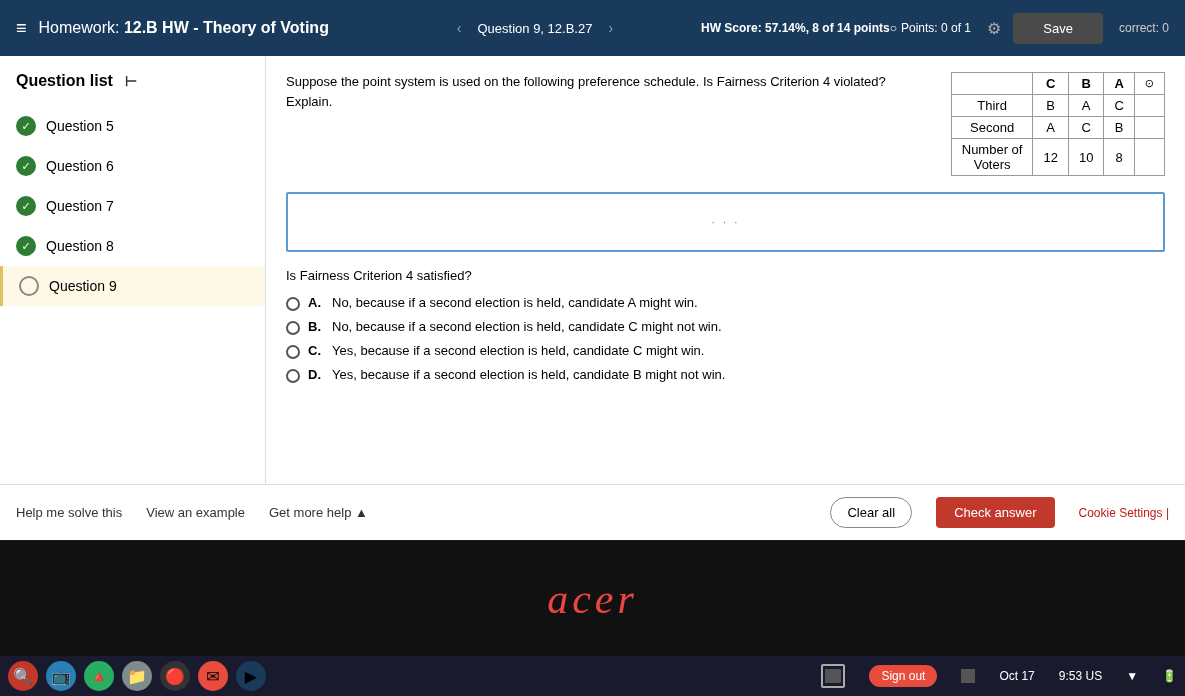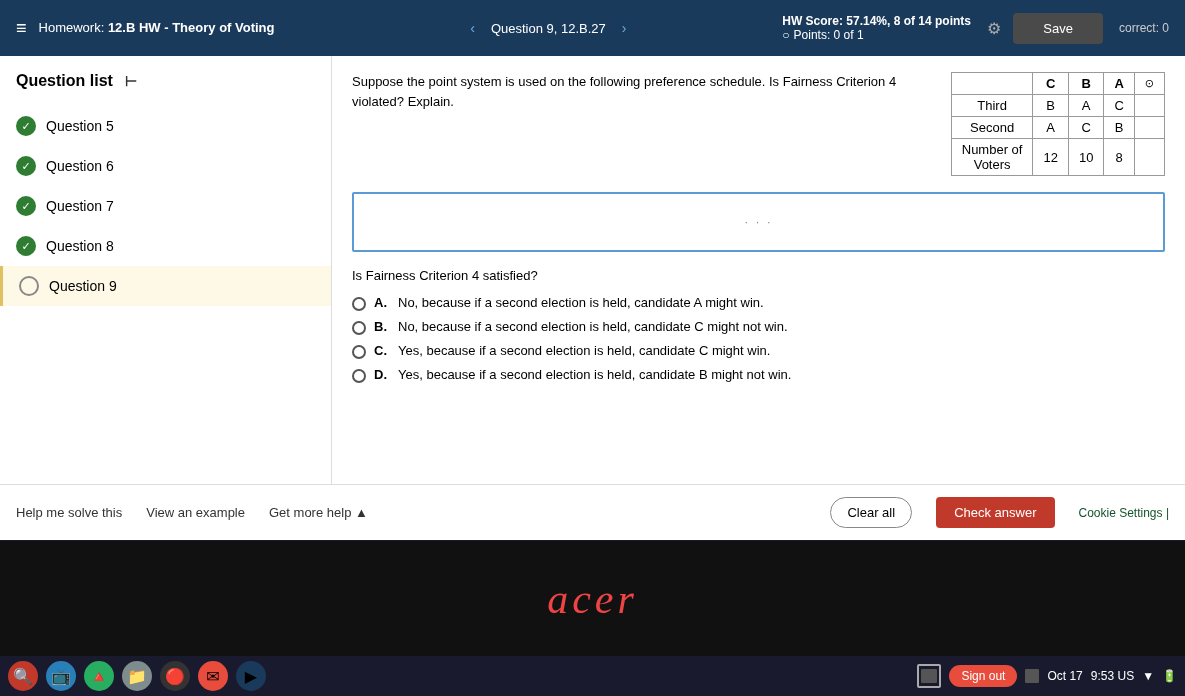--- a/index.html
+++ b/index.html
@@ -25,21 +25,21 @@
       padding: 0 16px;
       height: 56px;
       flex-shrink: 0;
     }
     .header-menu-icon {
       font-size: 18px;
       margin-right: 12px;
       cursor: pointer;
     }
     .header-title {
-      font-size: 13px;
+      font-size: 16px;
       font-weight: bold;
       line-height: 1.3;
       margin-right: 40px;
     }
     .header-title span {
       font-weight: normal;
     }
     .nav-section {
       display: flex;
       align-items: center;
@@ -52,21 +52,20 @@
       font-size: 14px;
       cursor: pointer;
       padding: 4px 8px;
     }
     .question-label {
       font-size: 13px;
       font-weight: normal;
     }
     .score-section {
       display: flex;
-      flex-direction: column;
       align-items: flex-start;
       font-size: 12px;
       margin-right: 16px;
     }
     .score-title { font-weight: bold; }
     .score-points { display: flex; align-items: center; gap: 4px; }
     .save-btn {
       background: #4a4a4a;
       color: white;
       border: none;
@@ -88,21 +87,21 @@
 
     
     .main-content {
       display: flex;
       flex: 1;
       overflow: hidden;
     }
 
     
     .sidebar {
-      width: 332px;
+      width: 266px;
       flex-shrink: 0;
       border-right: 1px solid #ddd;
       padding: 16px 0;
       background: #fff;
     }
     .sidebar-header {
       display: flex;
       align-items: center;
       padding: 0 16px 16px;
       font-size: 16px;
@@ -246,21 +245,21 @@
       background: #c0392b;
       color: white;
       border: none;
       padding: 8px 18px;
       border-radius: 4px;
       font-size: 13px;
       cursor: pointer;
     }
     .cookie-link {
       font-size: 12px;
-      color: #14532d;
+      color: #b91c1c;
       cursor: pointer;
     }
 
     
     .taskbar {
       position: absolute;
       bottom: 0; left: 0;
       width: 1185px;
       height: 40px;
       background: #1a1a2e;
@@ -273,21 +272,21 @@
       width: 30px; height: 30px;
       border-radius: 50%;
       display: flex; align-items: center; justify-content: center;
       font-size: 16px;
       cursor: pointer;
     }
     .taskbar-right {
       margin-left: auto;
       display: flex;
       align-items: center;
-      gap: 8px;
+      gap: 24px;
       color: white;
       font-size: 12px;
     }
     .sign-out-btn {
       background: #e74c3c;
       color: white;
       border: none;
       padding: 4px 12px;
       border-radius: 12px;
       font-size: 12px;

